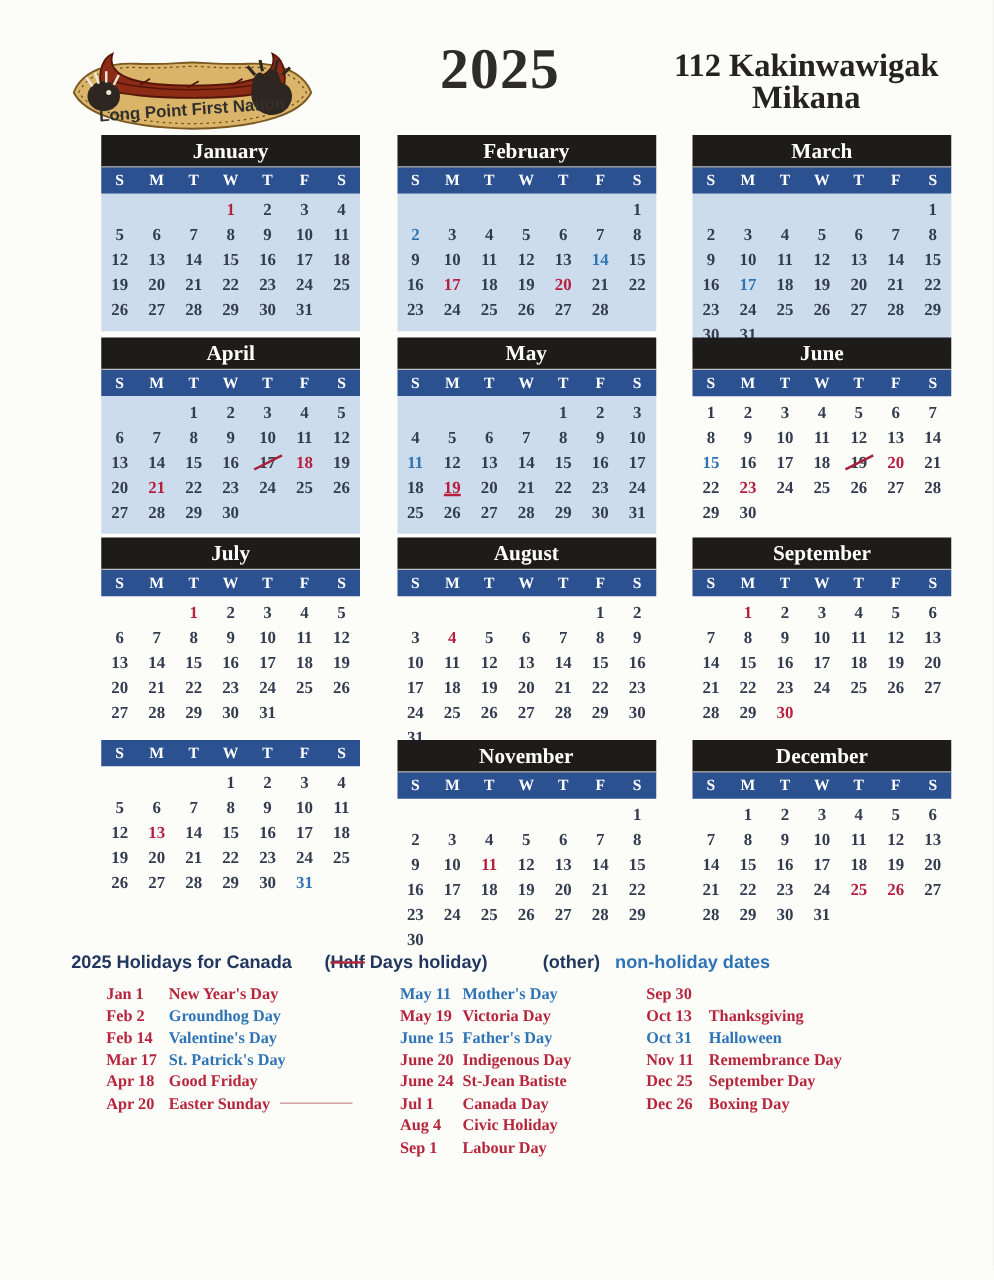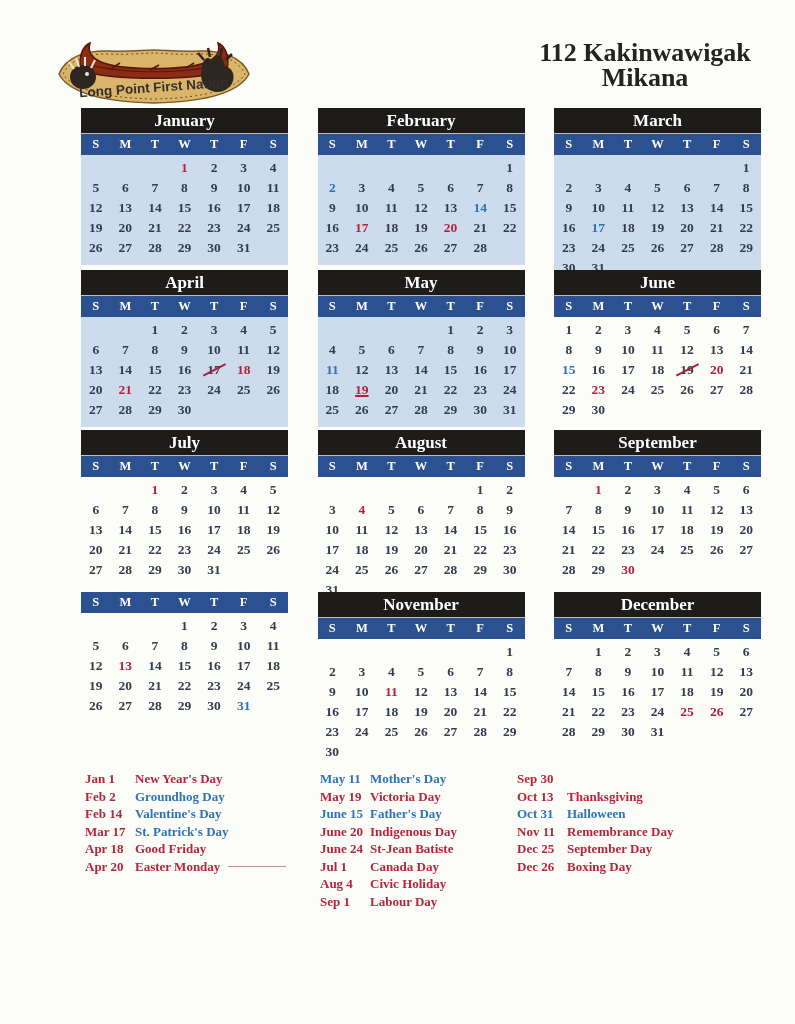--- a/index.html
+++ b/index.html
@@ -66,20 +66,21 @@
         <path d="M20,45 l-5,-7 M25,43 l-3,-9 M31,42 l0,-9 M37,44 l4,-8" stroke="#efe6d6" stroke-width="2"></path>
         <circle cx="33" cy="50" r="2" fill="#efe6d6"></circle>
       </g>
       <g>
         <path d="M148,42 c2,-9 7,-10 10,-5 c2,-7 9,-7 11,-1 l2,6 c7,2 10,8 8,15 c-3,9 -13,13 -21,10 c-9,-3 -13,-11 -10,-25 Z" fill="#2e2620"></path>
         <path d="M150,36 l-6,-7 M156,33 l-2,-9 M166,33 l2,-9 M172,36 l6,-6" stroke="#2e2620" stroke-width="2.5"></path>
       </g>
       <text x="100" y="68" text-anchor="middle" transform="rotate(-4 100 68)" font-family="Liberation Sans, sans-serif" font-size="13.5" font-weight="bold" fill="#33302c">Long Point First Nation</text>
     </svg>
   </div>
+  <div class="year">2025</div>
   <div class="address">
     <div>112 Kakinwawigak</div>
     <div>Mikana</div>
   </div>
 
   <div class="months" id="months">
     <section class="month">
       <div class="mtitle">January</div>
       <div class="wdays">
           <span>S</span>
@@ -657,20 +658,26 @@
           <span class="cell">27</span>
           <span class="cell">28</span>
           <span class="cell">29</span>
           <span class="cell">30</span>
           <span class="cell">31</span>
         </div>
     </section>
   </div>
 
   <div class="legend">
+    <div class="legend-titleline">
+      <span class="lt-canada">2025 Holidays for Canada</span>
+      <span class="lt-half"><span>(</span><span class="half-word">Half</span><span> Days holiday)</span></span>
+      <span class="lt-other">(other)</span>
+      <span class="lt-nonholiday">non-holiday dates</span>
+    </div>
     <div class="legend-cols" id="legend-cols">
         <div class="lcol lcol1">
           <div class="lrow">
             <span class="ldate c-red">Jan 1</span>
             <span class="lname c-red">New Year's Day</span>
           </div>
           <div class="lrow">
             <span class="ldate c-red">Feb 2</span>
             <span class="lname c-blue">Groundhog Day</span>
           </div>
@@ -681,21 +688,21 @@
           <div class="lrow">
             <span class="ldate c-red">Mar 17</span>
             <span class="lname c-blue">St. Patrick's Day</span>
           </div>
           <div class="lrow">
             <span class="ldate c-red">Apr 18</span>
             <span class="lname c-red">Good Friday</span>
           </div>
           <div class="lrow">
             <span class="ldate c-red">Apr 20</span>
-            <span class="lname c-red">Easter Monday</span>
+            <span class="lname c-red">Easter Sunday</span>
             <span class="tail-line"></span>
           </div>
         </div>
         <div class="lcol lcol2">
           <div class="lrow">
             <span class="ldate c-blue">May 11</span>
             <span class="lname c-blue">Mother's Day</span>
           </div>
           <div class="lrow">
             <span class="ldate c-red">May 19</span>

